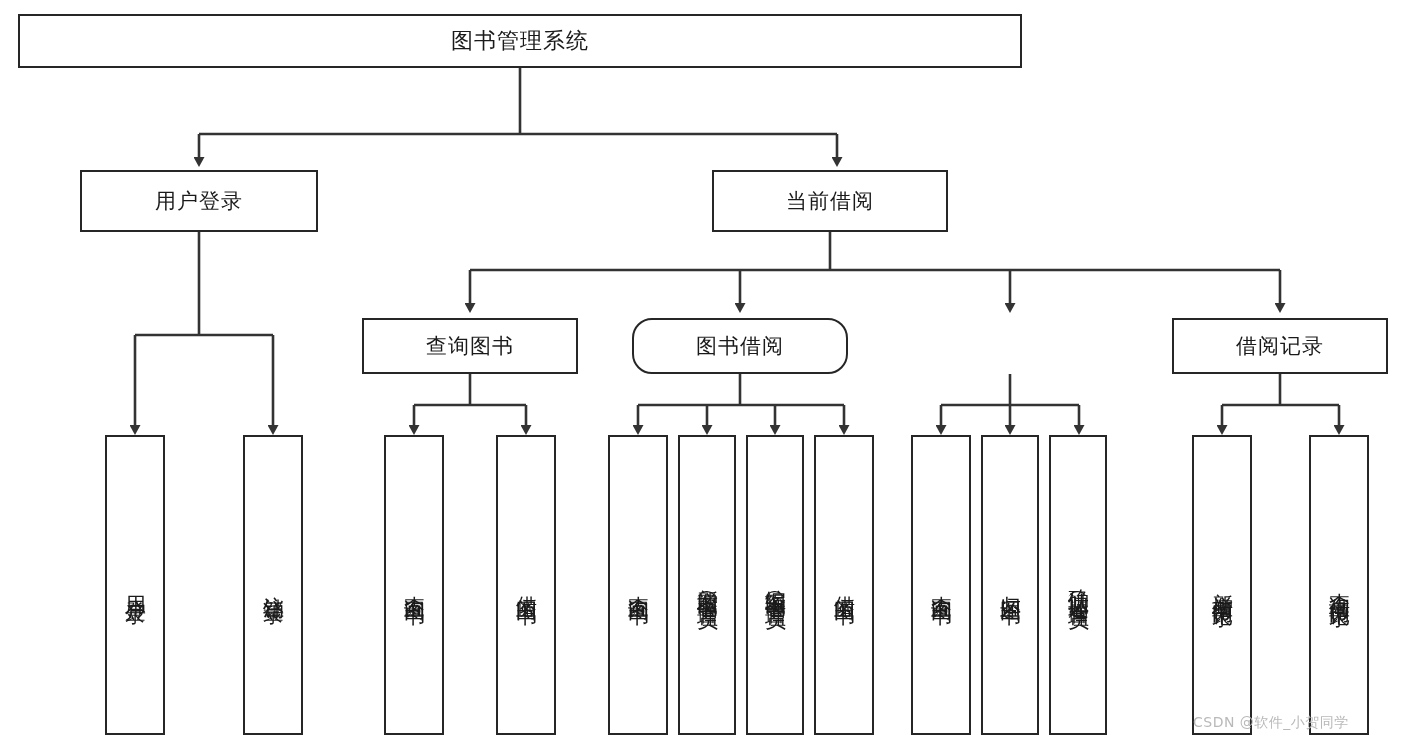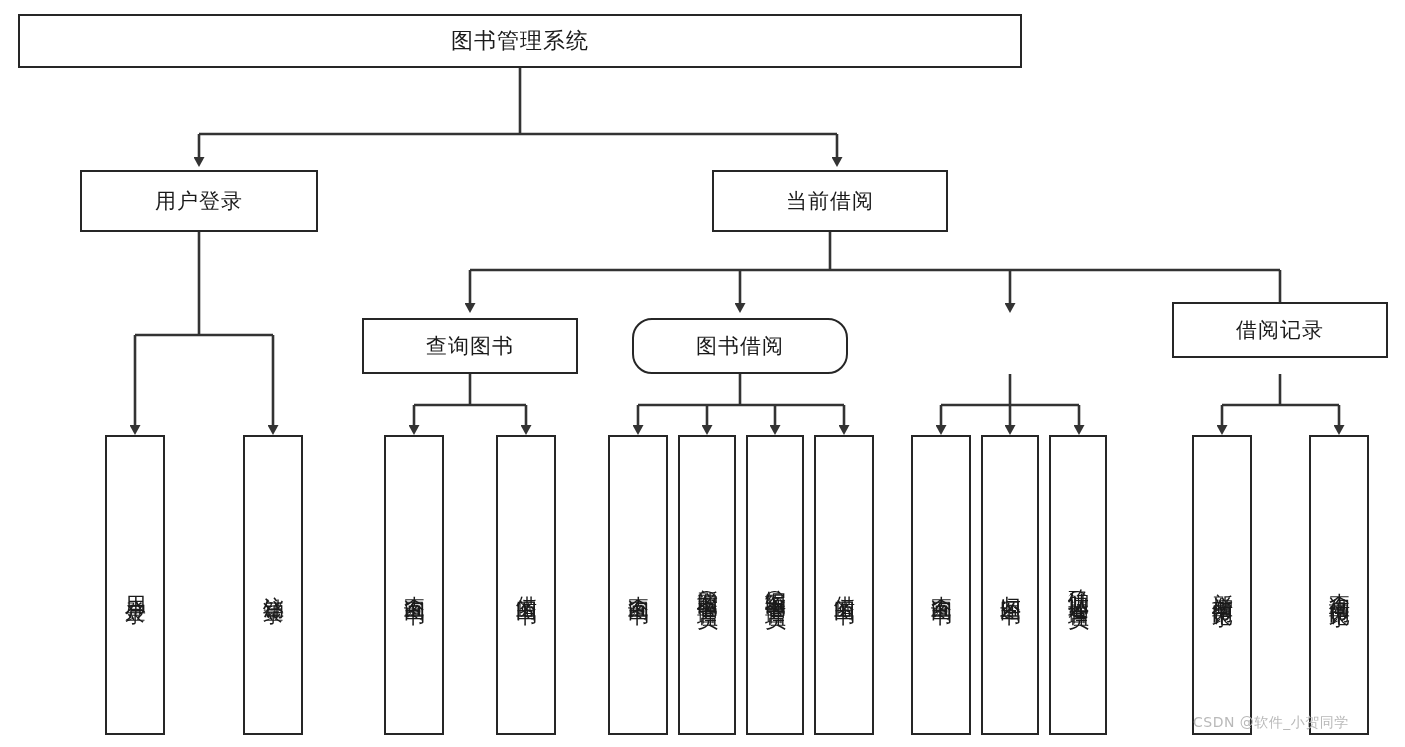--- a/index.html
+++ b/index.html
@@ -121,21 +121,21 @@
     </g>
   </svg>
 
   <div class="node horiz root" style="left:18px; top:14px; width:1004px; height:54px;">图书管理系统</div>
 
   <div class="node horiz" style="left:80px; top:170px; width:238px; height:62px;">用户登录</div>
   <div class="node horiz" style="left:712px; top:170px; width:236px; height:62px;">当前借阅</div>
 
   <div class="node horiz" style="left:362px; top:318px; width:216px; height:56px;">查询图书</div>
   <div class="node horiz" style="left:632px; top:318px; width:216px; height:56px;border-radius:20px;">图书借阅</div>
-  <div class="node horiz" style="left:1172px; top:302px; width:216px; height:56px;">借阅记录</div>
+  <div class="node horiz" style="left:1172px; top:318px; width:216px; height:56px;">借阅记录</div>
 
   <div class="node vert" style="left:105px; top:435px; width:60px; height:300px;">
     <span class="vlabel">用户登录</span>
   </div>
   <div class="node vert" style="left:243px; top:435px; width:60px; height:300px;">
     <span class="vlabel">注销登录</span>
   </div>
 
   <div class="node vert" style="left:384px; top:435px; width:60px; height:300px;">
     <span class="vlabel">查询图书</span>

